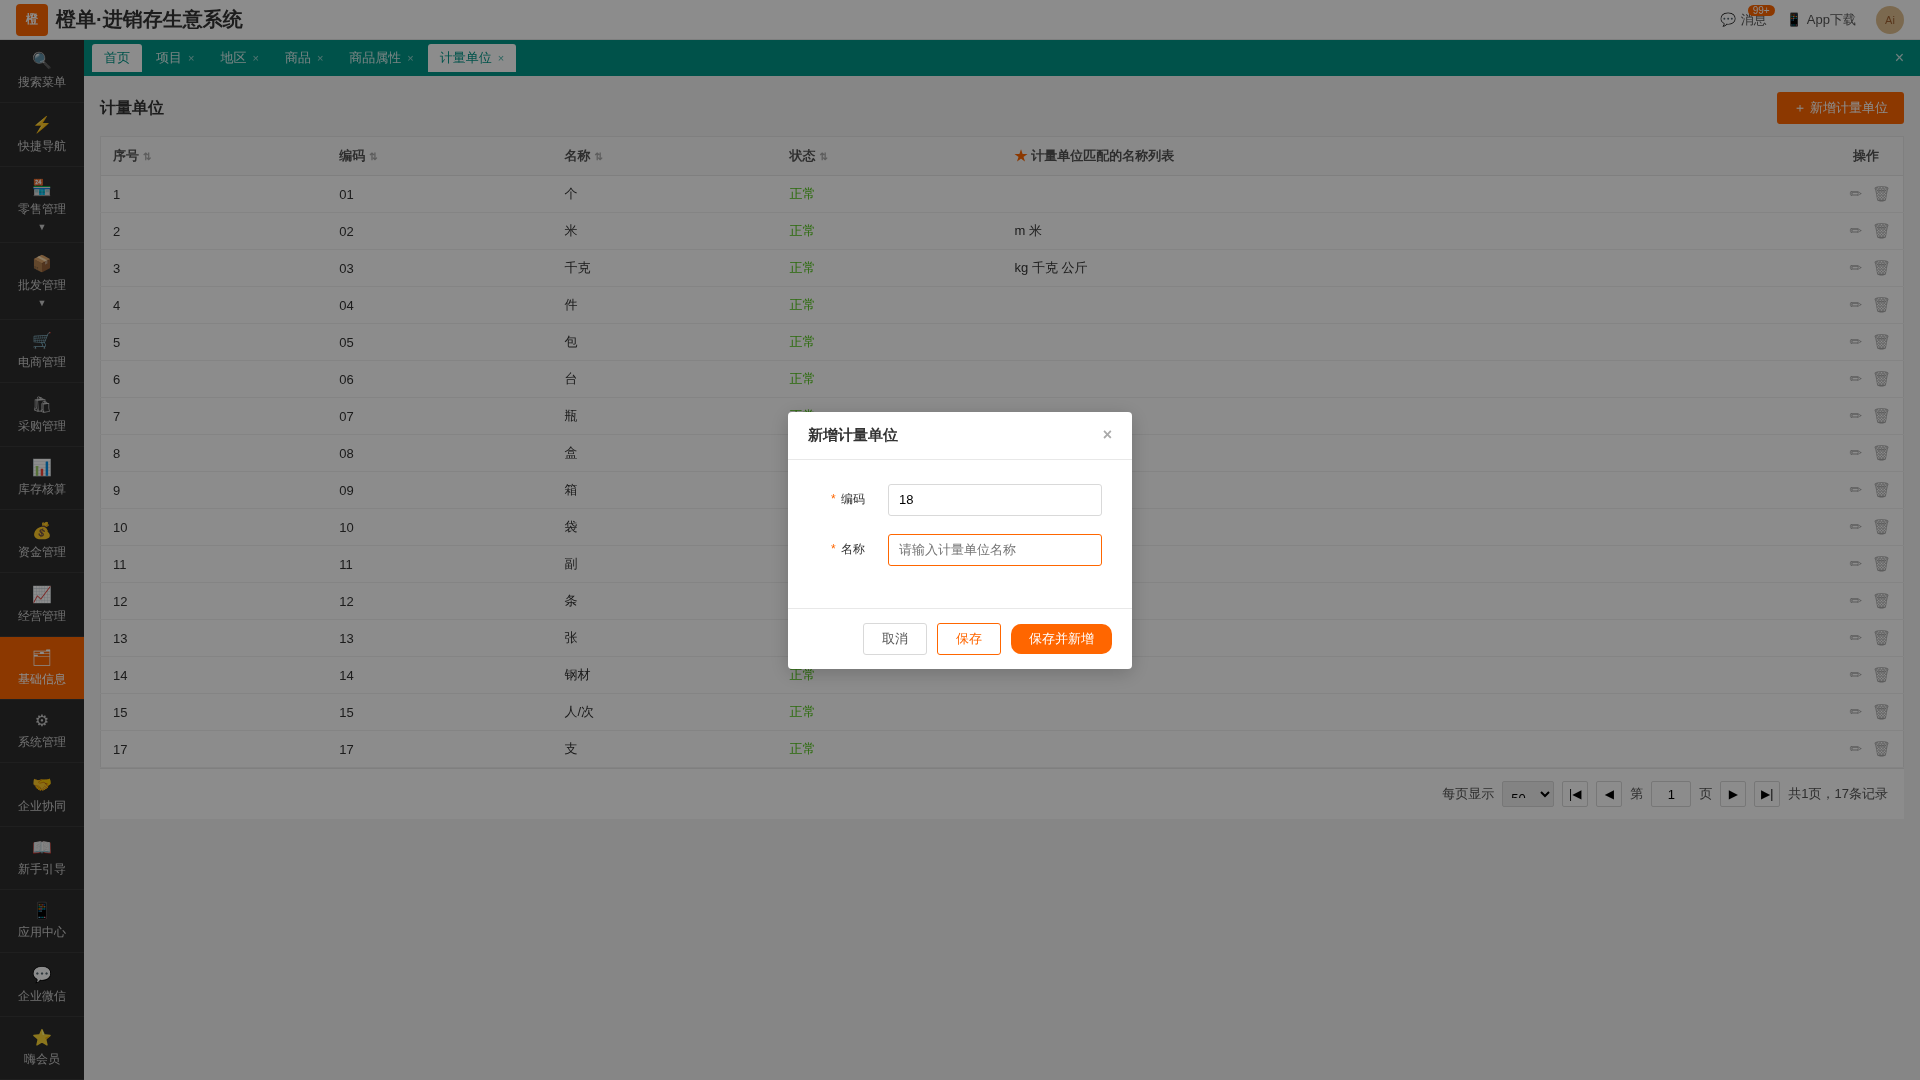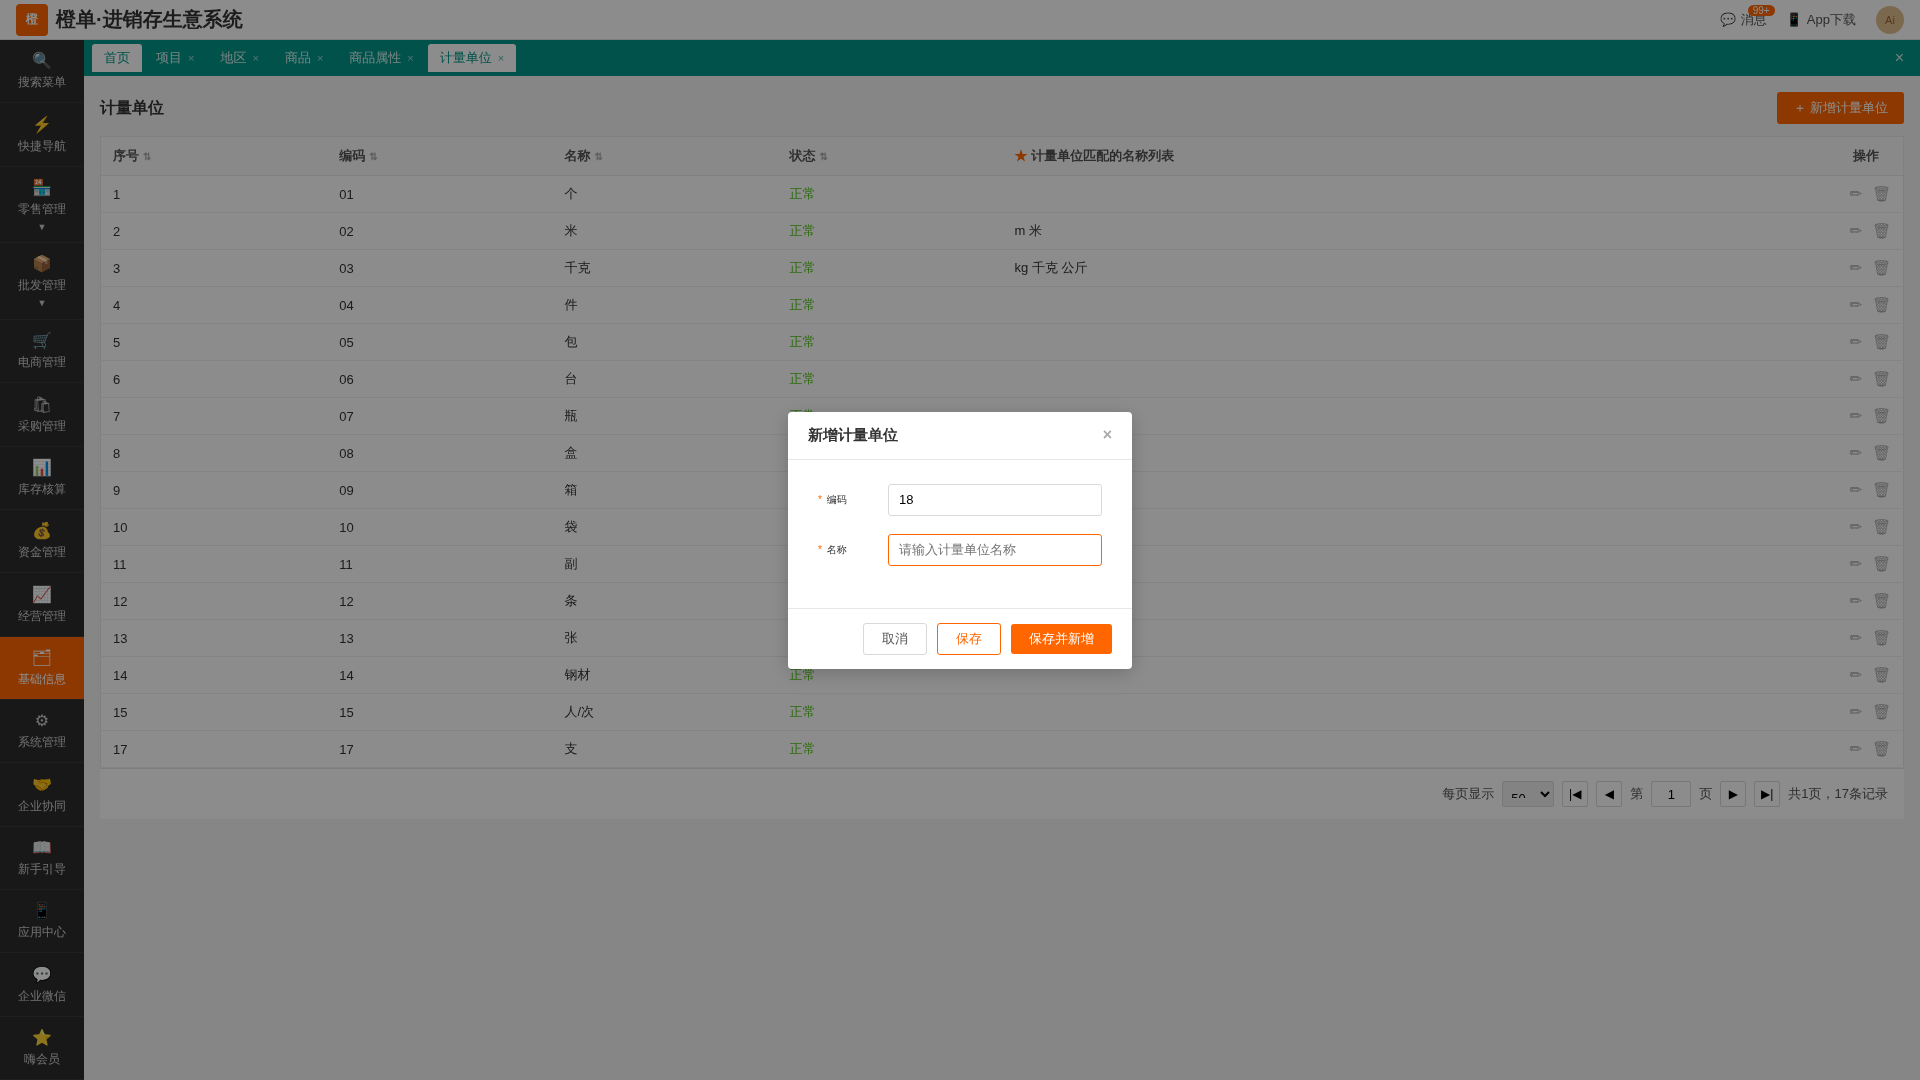--- a/index.html
+++ b/index.html
@@ -290,22 +290,22 @@
       padding: 24px 30px;
     }
     .form-row {
       display: flex;
       align-items: center;
       margin-bottom: 18px;
       gap: 10px;
     }
     .form-label {
       width: 60px;
-      text-align: left;
-      font-size: 10px;
+      text-align: center;
+      font-size: 12px;
       color: #333;
       flex-shrink: 0;
     }
     .form-label .required {
       color: #f60;
       margin-right: 2px;
     }
     .form-input {
       flex: 1;
       height: 32px;
@@ -340,21 +340,21 @@
       background: #fff;
       border-radius: 3px;
       cursor: pointer;
       font-size: 13px;
       color: #f60;
     }
     .btn-save-new {
       padding: 6px 18px;
       border: none;
       background: #f60;
-      border-radius: 3px;
+      border-radius: 10px;
       cursor: pointer;
       font-size: 13px;
       color: #fff;
     }
   </style>
 </head>
 <body>
 
 <div class="top-header">
   <div class="logo-area">

